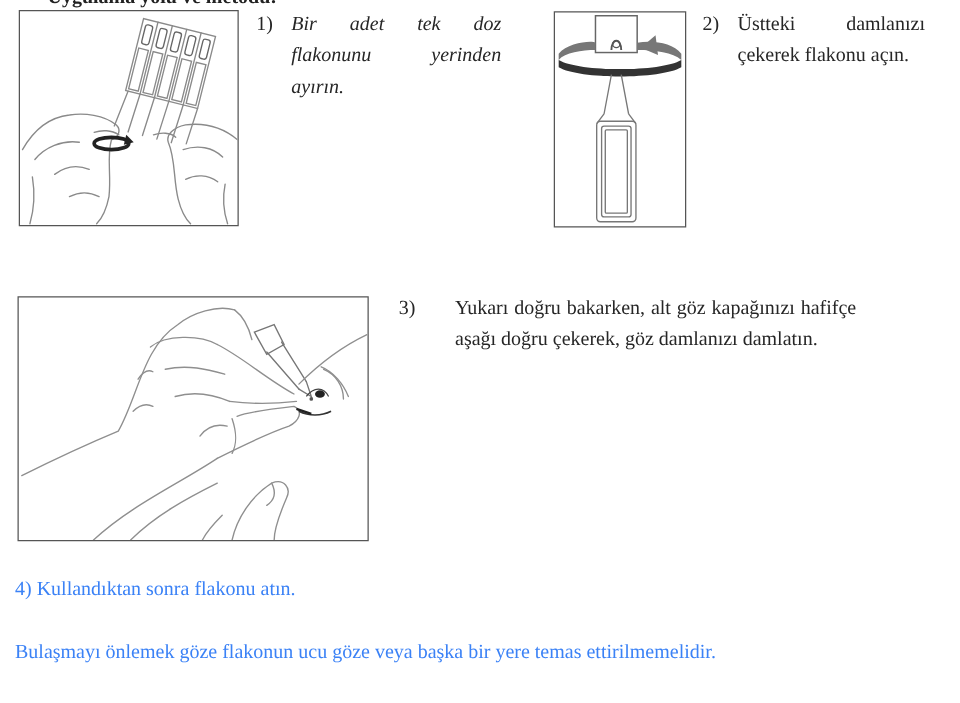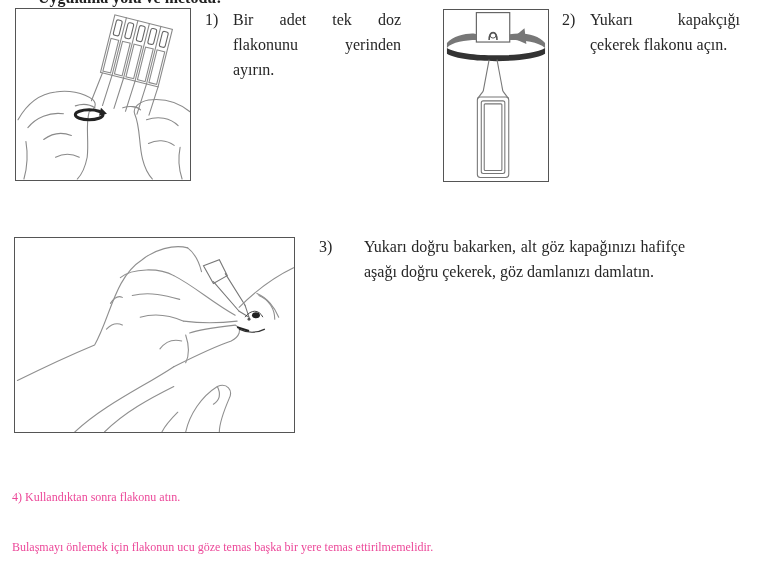--- a/index.html
+++ b/index.html
@@ -50,25 +50,24 @@
     top: 0;
   }
   .step .body {
     position: absolute;
     top: 0;
     text-align: justify;
     text-align-last: left;
   }
   .plain {
     position: absolute;
-    font-size: 12px;
+    font-size: 16px;
     line-height: 20px;
-    color: #ec4899;
+    color: #3b82f6;
     white-space: nowrap;
-    margin-top: 25px;
   }
 </style>
 </head>
 <body>
 
 <div>
 
   <div class="header-clip">Uygulama yolu ve metodu:</div>
 
   <div class="fig" style="left:15px; top:8px; width:176px; height:173px;">
@@ -116,21 +115,21 @@
         <path d="M108 100 C 114 98, 122 98, 126 102"></path>
       </g>
 
       <ellipse cx="74" cy="107" rx="14" ry="5" fill="none" stroke="#222" stroke-width="3"></ellipse>
       <path d="M86 100 L 92 106 L 84 108 Z" fill="#222"></path>
     </svg>
   </div>
 
   <div class="step" style="left:205px; top:7px; width:196px;">
     <span class="num">1)</span>
-    <span class="body" style="left:28px; width:168px;">Bir adet tek doz flakonunu yerinden ayırın.</span>
+    <span class="body" style="left:28px; width:168px;font-style:italic;">Bir adet tek doz flakonunu yerinden ayırın.</span>
   </div>
 
   <div class="fig" style="left:443px; top:9px; width:106px; height:173px;">
     <svg viewBox="0 0 106 173">
 
       <rect x="33" y="2" width="34" height="30" fill="#fff" stroke="#666" stroke-width="1.2"></rect>
 
       <path d="M46 30 C 46 20, 54 20, 54 30" fill="none" stroke="#555" stroke-width="1.6"></path>
       <circle cx="50" cy="25" r="3" fill="none" stroke="#555" stroke-width="1"></circle>
 
@@ -148,21 +147,21 @@
 
         <rect x="34" y="88" width="32" height="82" rx="3"></rect>
         <rect x="38" y="92" width="24" height="74" rx="2"></rect>
         <rect x="41" y="95" width="18" height="68" rx="1"></rect>
       </g>
     </svg>
   </div>
 
   <div class="step" style="left:562px; top:7px; width:178px;">
     <span class="num">2)</span>
-    <span class="body" style="left:28px; width:150px;">Yukarı kapakçığı çekerek flakonu açın.</span>
+    <span class="body" style="left:28px; width:150px;">Üstteki damlanızı çekerek flakonu açın.</span>
   </div>
 
   <div class="fig" style="left:14px; top:237px; width:281px; height:196px;">
     <svg viewBox="0 0 281 196">
       <g fill="none" stroke="#8f8f8f" stroke-width="1.1" stroke-linecap="round">
 
         <path d="M2 144 C 30 130, 56 118, 80 108 C 96 80, 100 40, 128 22 C 140 12, 160 6, 174 10"></path>
         <path d="M174 10 C 182 16, 186 26, 188 34"></path>
 
         <path d="M106 40 C 118 30, 146 30, 160 38"></path>
@@ -205,15 +204,15 @@
   <div class="step" style="left:319px; top:234px; width:350px;">
     <span class="num">3)</span>
     <span class="body" style="left:45px; width:321px;">Yukarı doğru bakarken, alt göz kapağınızı hafifçe aşağı doğru çekerek, göz damlanızı damlatın.</span>
   </div>
 
   <div class="plain" style="left:12px; top:462px;">
     <span>4)</span>
     <span>Kullandıktan sonra flakonu atın.</span>
   </div>
 
-  <div class="plain" style="left:12px; top:512px;">Bulaşmayı önlemek için flakonun ucu göze temas başka bir yere temas ettirilmemelidir.</div>
+  <div class="plain" style="left:12px; top:512px;">Bulaşmayı önlemek göze flakonun ucu göze veya başka bir yere temas ettirilmemelidir.</div>
 
 </div>
 
 </body></html>

